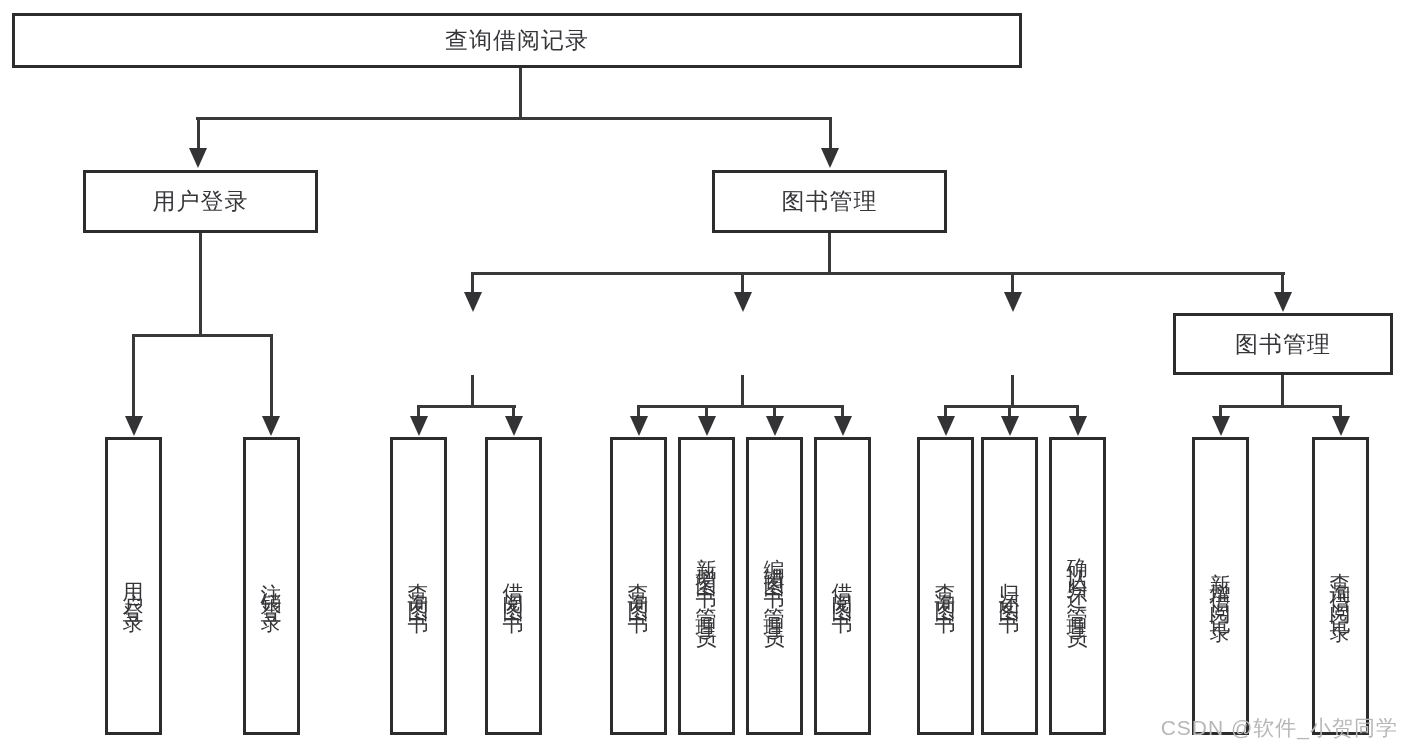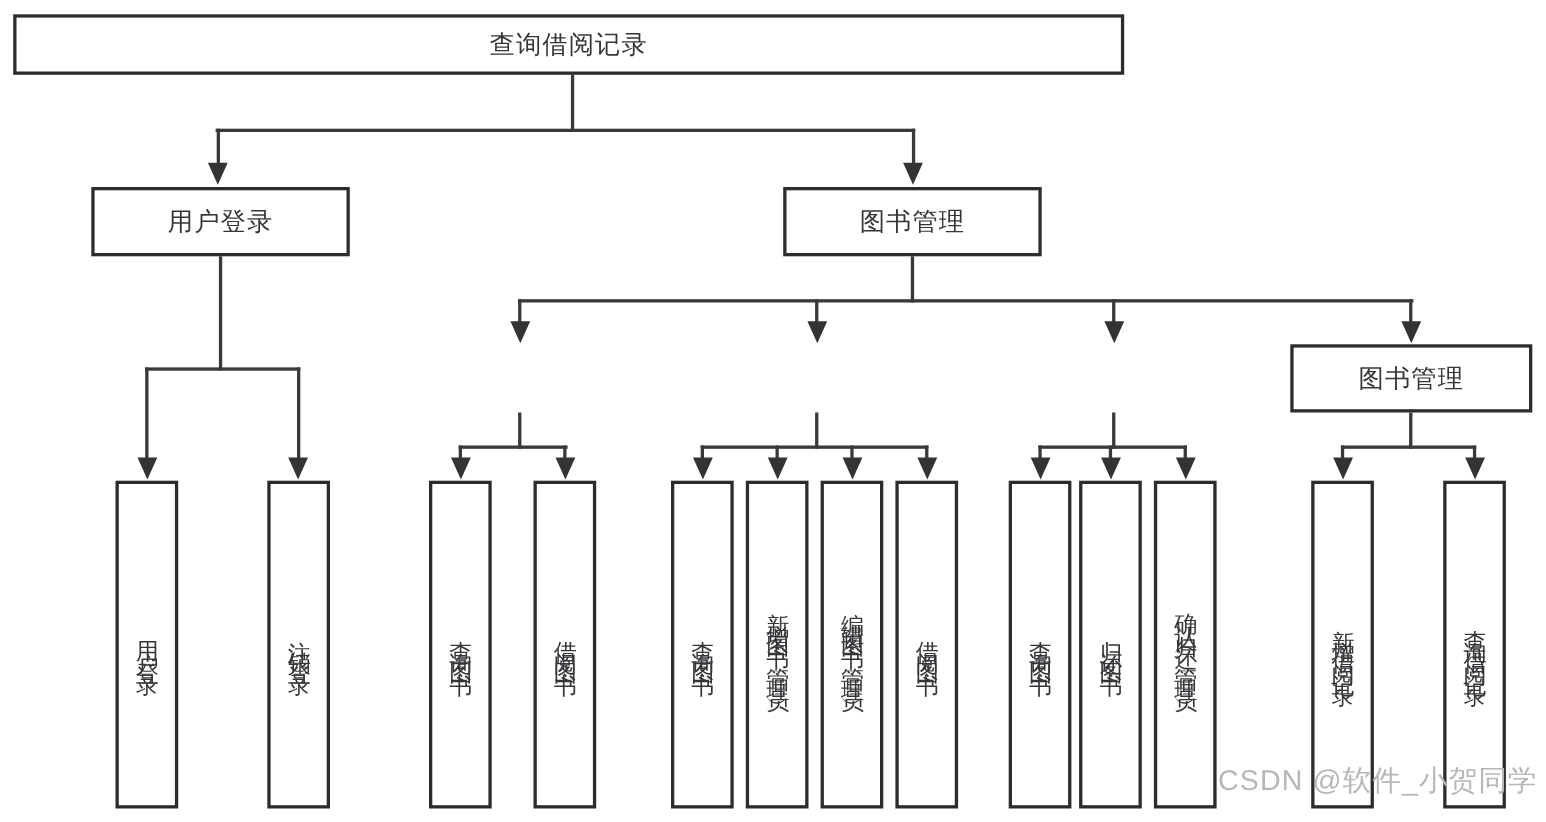--- a/index.html
+++ b/index.html
@@ -19,22 +19,22 @@
     writing-mode:vertical-lr;text-orientation:mixed;letter-spacing:10px;
     white-space:nowrap;line-height:1;
   }
   .hl,.vl{position:absolute;background:#39393b;}
   .ah{
     position:absolute;width:0;height:0;
     border-left:9px solid transparent;border-right:9px solid transparent;
     border-top:20px solid #333336;
   }
   .wm{
-    position:absolute;top:692px;right:7px;z-index:5;
-    font-size:26px;color:#b7b7b7;white-space:nowrap;letter-spacing:1px;
+    position:absolute;top:714px;right:7px;z-index:5;
+    font-size:21px;color:#b7b7b7;white-space:nowrap;letter-spacing:1px;
   }
 </style>
 </head>
 <body>
 
 <div id="canvas">
 
   <div class="bx root-bx" style="left:12px;top:13px;width:1010px;height:55px;">
     <span class="lbl">查询借阅记录</span>
   </div>

